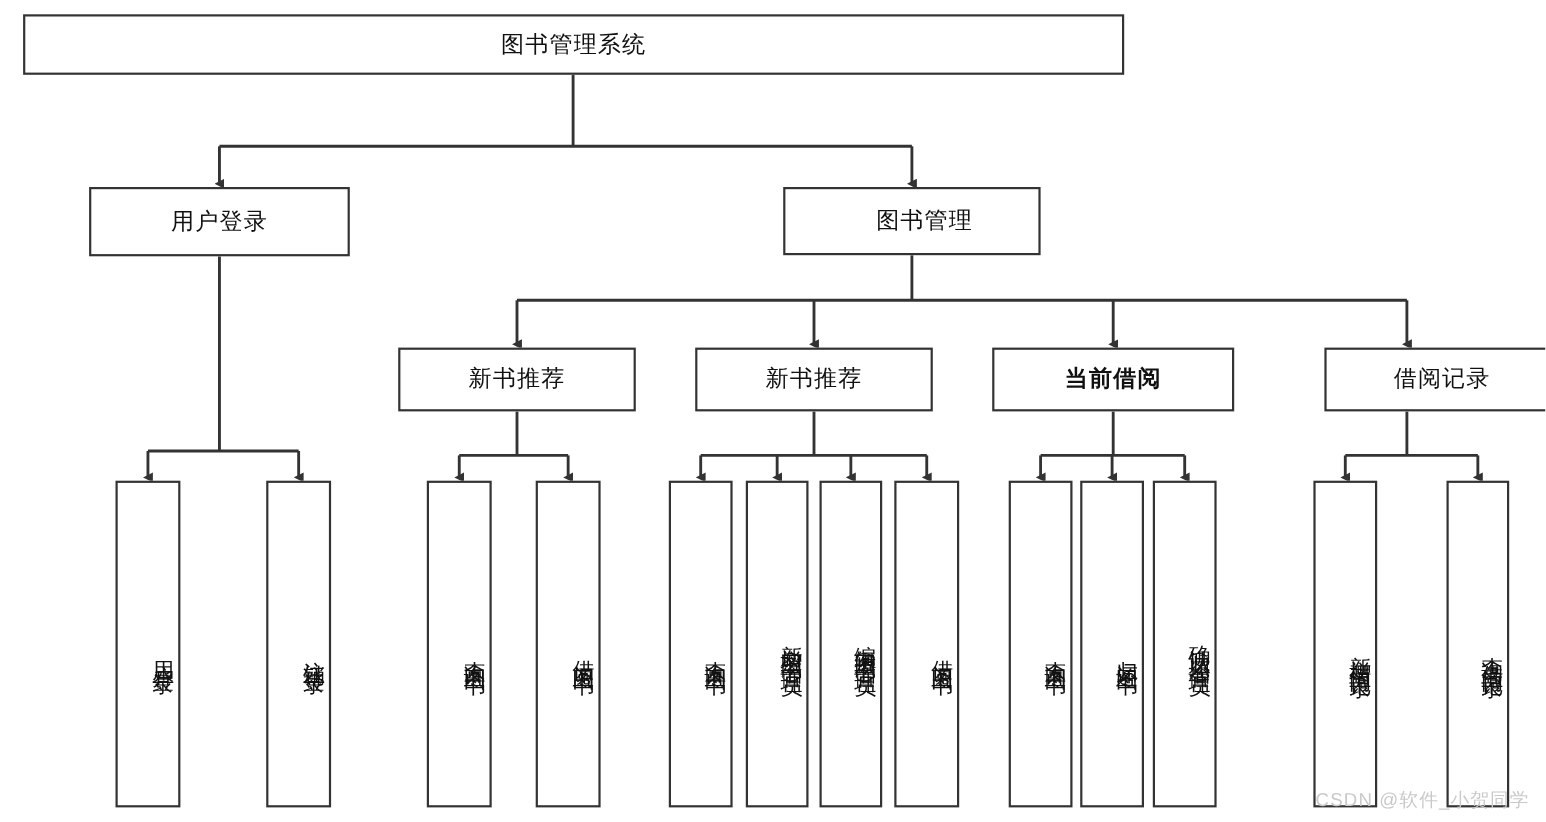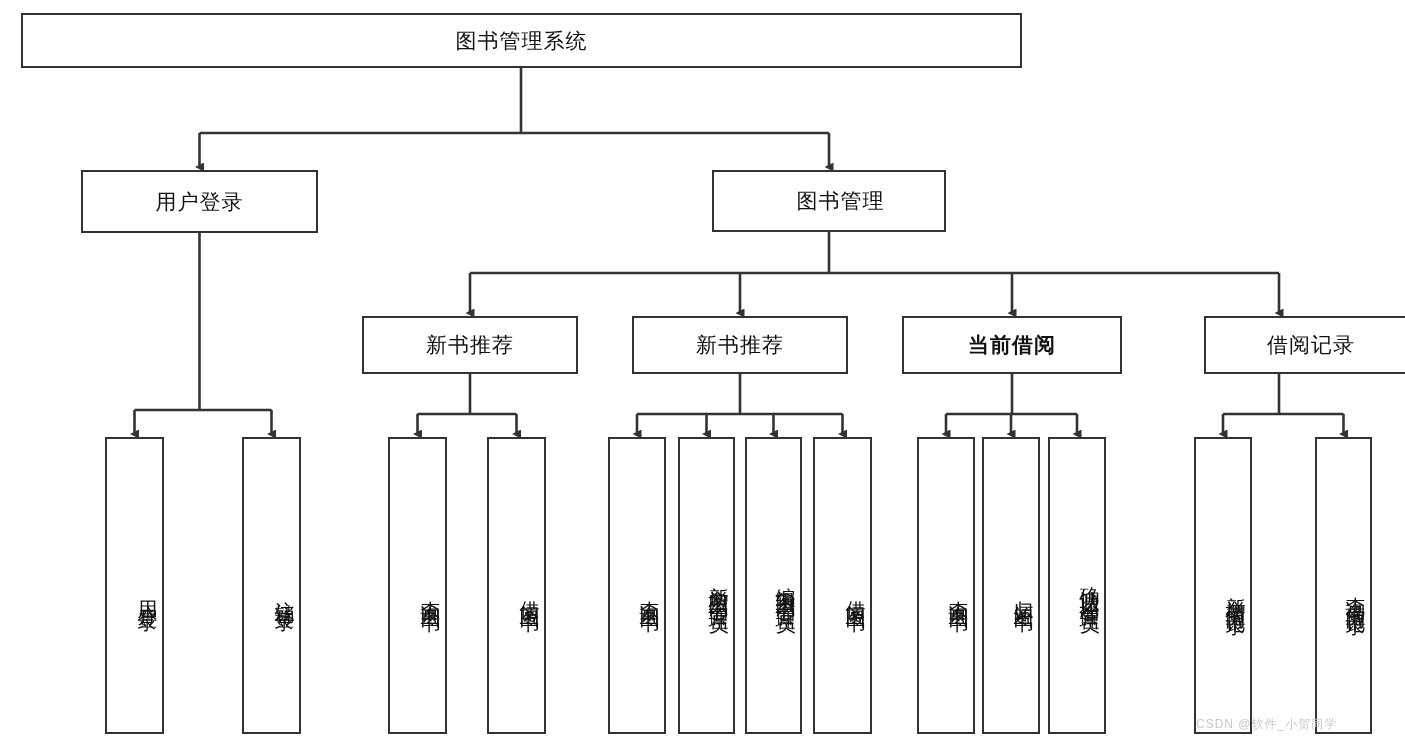--- a/index.html
+++ b/index.html
@@ -55,21 +55,21 @@
     padding-top: 6px;
   }
   .node.vertical .label {
     writing-mode: vertical-rl;
     text-orientation: upright;
     white-space: nowrap;
   }
   .watermark {
     position: absolute;
     color: #c9c9c9;
-    font-size: 12px;
+    font-size: 17px;
     letter-spacing: 1px;
     white-space: nowrap;
     user-select: none;
   }
 </style>
 </head>
 <body>
 
 <div id="diagram-canvas">
 

